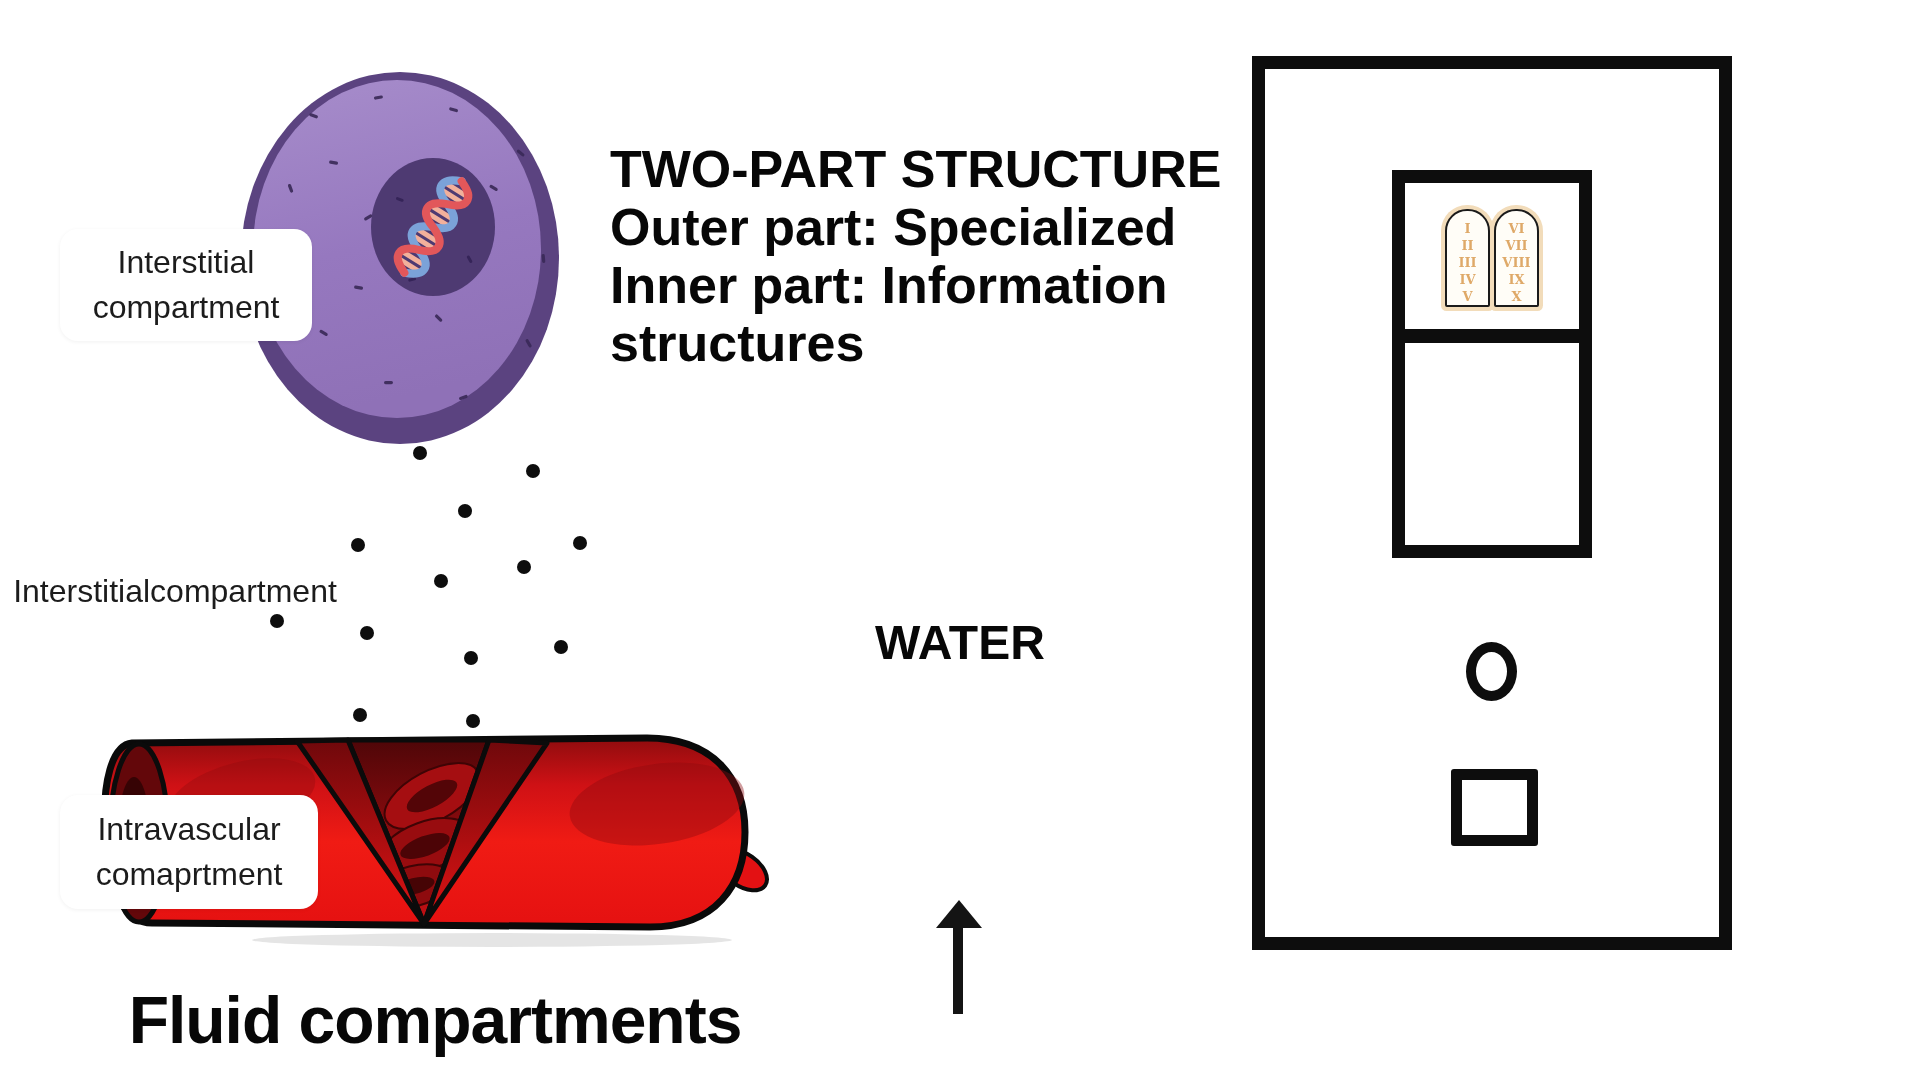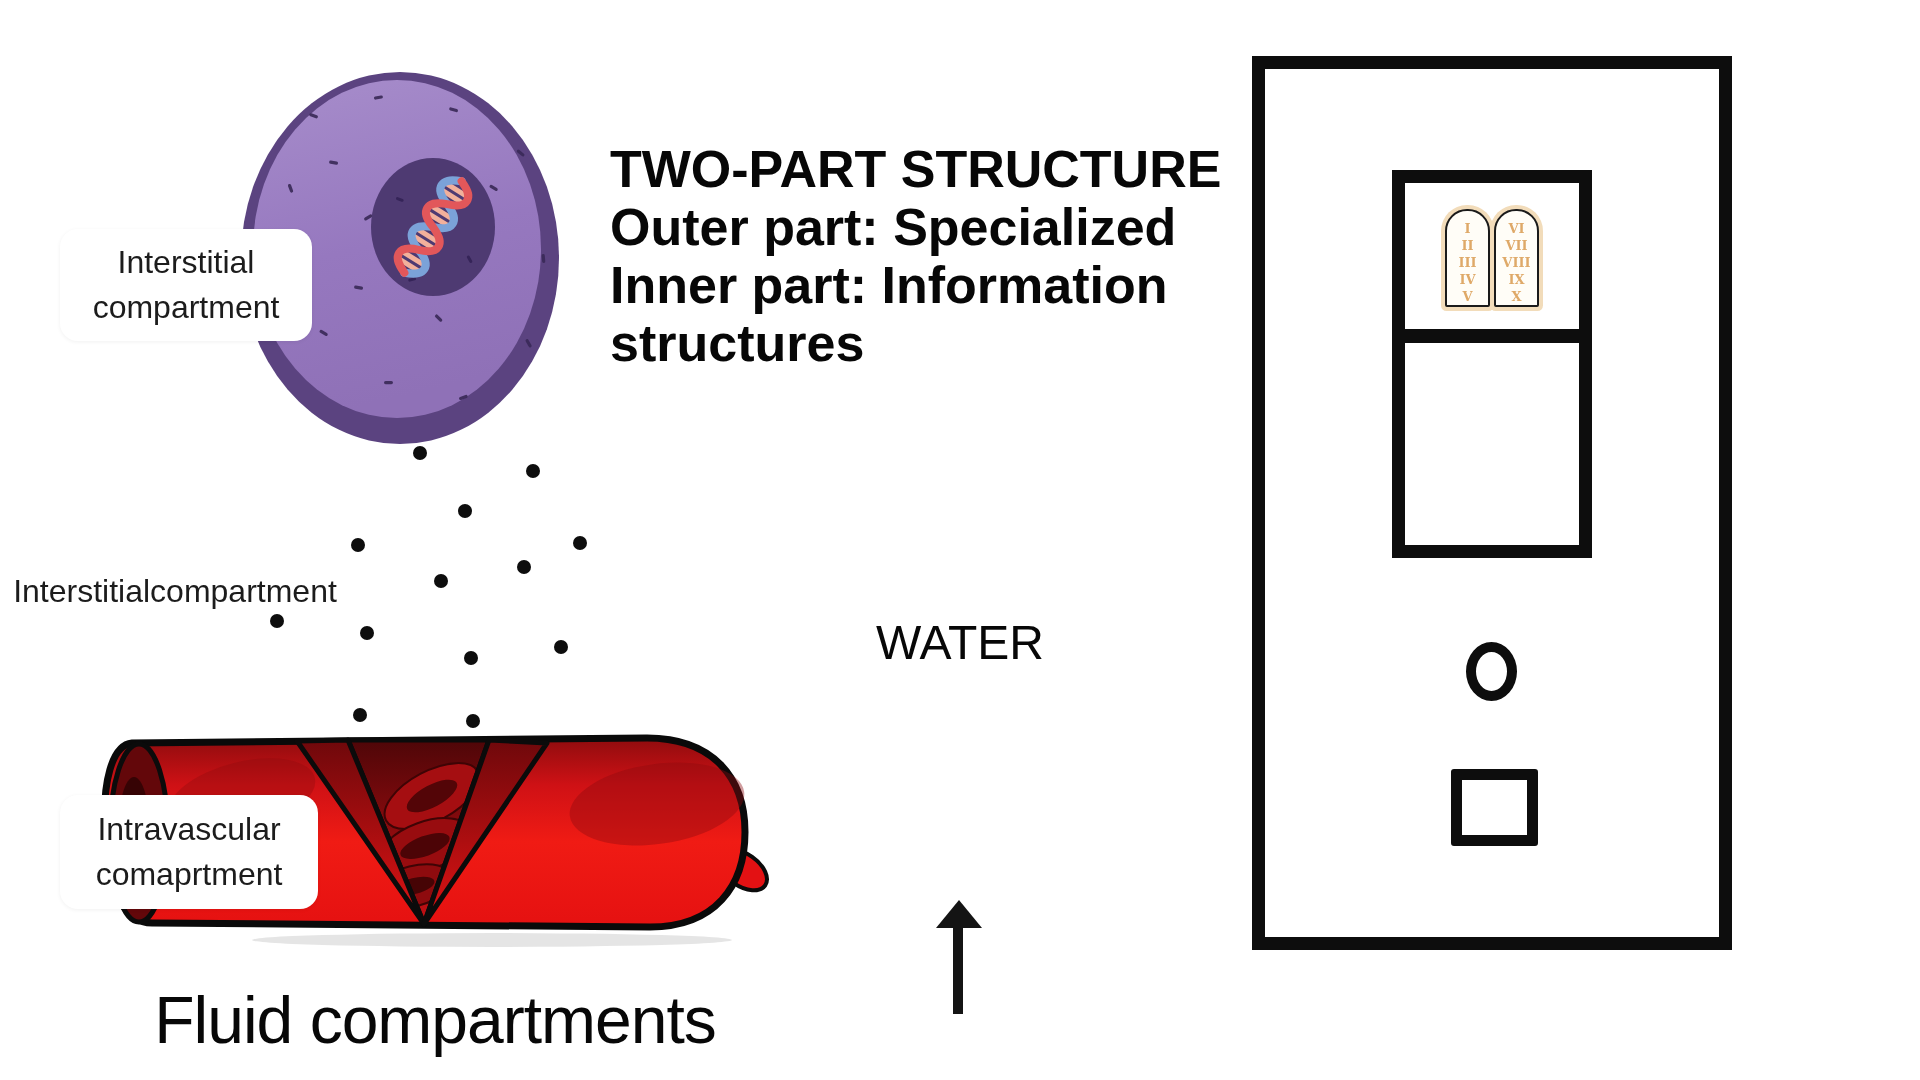--- a/index.html
+++ b/index.html
@@ -19,21 +19,21 @@
     position:absolute;z-index:5;display:flex;flex-direction:row;justify-content:center;align-items:flex-end;
     font-size:32px;line-height:46px;color:#1c1c1c;text-align:center;
   }
   
   .heading{
     position:absolute;left:610px;top:140px;width:660px;text-align:left;
     font-size:52px;line-height:58px;font-weight:700;color:#070707;z-index:4;
   }
   .big-word{
     position:absolute;width:240px;text-align:center;font-size:48px;line-height:58px;
-    font-weight:400;color:#070707;z-index:4;
+    font-weight:700;color:#070707;z-index:4;
   }
   
   .arrow-stem{position:absolute;left:953px;top:926px;width:10px;height:88px;background:#141414;}
   .arrow-head{
     position:absolute;left:936px;top:900px;width:0;height:0;
     border-left:23px solid transparent;border-right:23px solid transparent;
     border-bottom:28px solid #141414;
   }
   
   .dot{position:absolute;width:14px;height:14px;border-radius:50%;background:#0d0d0d;}
@@ -63,21 +63,21 @@
   .laver-circle{
     position:absolute;left:1466px;top:642px;width:31px;height:39px;
     border:10px solid #0d0d0d;border-radius:50%;background:#ffffff;
   }
   .altar-square{
     position:absolute;left:1451px;top:769px;width:65px;height:55px;
     border:11px solid #0d0d0d;border-radius:3px;background:#ffffff;
   }
   
   .caption{
-    position:absolute;font-size:66px;font-weight:400;letter-spacing:-1px;color:#070707;
+    position:absolute;font-size:66px;font-weight:700;letter-spacing:-1px;color:#070707;
     text-align:center;z-index:4;
   }
   .caption-left{left:55px;top:982px;width:760px;}
   .caption-right{left:1252px;top:975px;width:480px;}
   svg{display:block;}
 </style>
 </head>
 <body>
 
 <div class="canvas">

